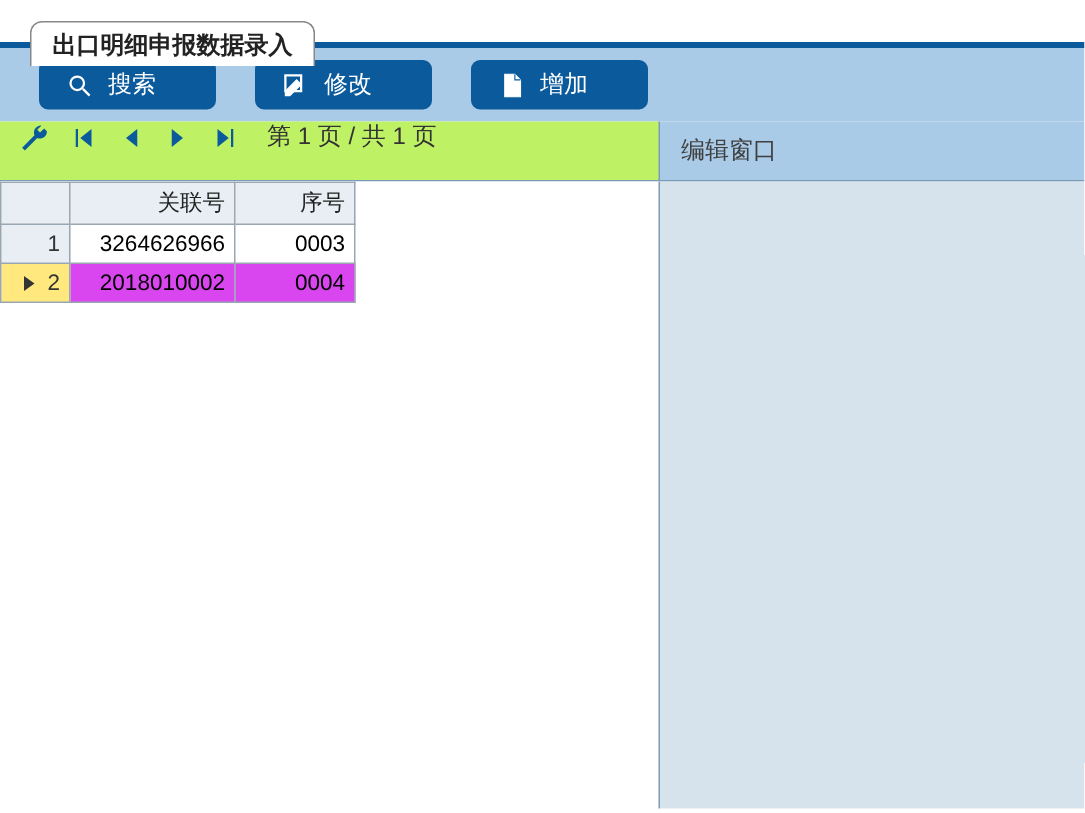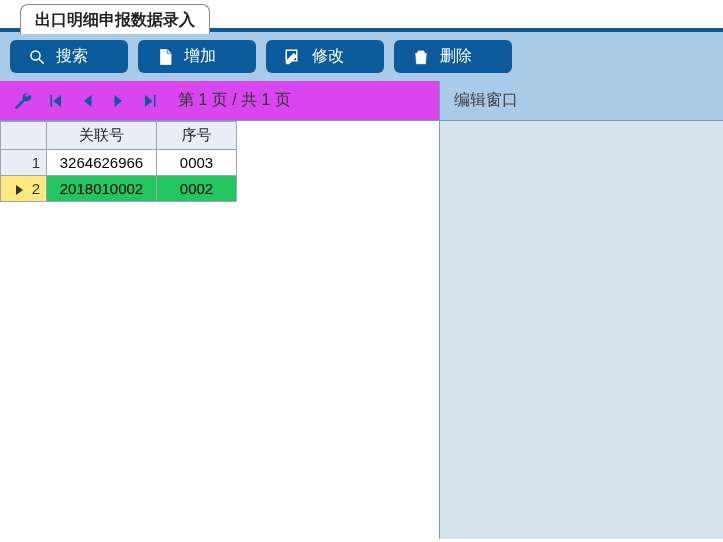--- a/index.html
+++ b/index.html
@@ -24,21 +24,21 @@
     background: #ffffff;
     border: 1px solid #888;
     border-bottom: none;
     border-top-left-radius: 8px;
     border-top-right-radius: 8px;
     padding: 5px 14px 3px 14px;
     font-size: 16px;
     font-weight: bold;
     color: #222;
     position: relative;
-    top: 4px;
+    top: 14px;
   }
   
   .toolbar {
     background: #a9cbe8;
     padding: 8px 10px;
     display: flex;
     gap: 10px;
   }
   .btn {
     background: #0a5a9c;
@@ -46,34 +46,34 @@
     border: none;
     border-radius: 6px;
     padding: 6px 18px;
     font-size: 16px;
     display: flex;
     align-items: center;
     gap: 10px;
     cursor: pointer;
     min-width: 118px;
     justify-content: flex-start;
+    margin-left: 16px;
   }
   .btn .icon { display:inline-flex; width:18px; height:18px; }
   .btn svg { fill: #fff; stroke:#fff; }
   
   .secondary-bar {
     display: flex;
     height: 40px;
     border-bottom: 1px solid #7a9bb8;
   }
   .pager {
     flex: 0 0 440px;
-    background: #d946ef;
-    display: flex;
-    align-items: center;
+    background: #bef264;
+    display: flex;
     padding-left: 12px;
     gap: 10px;
     border-right: 1px solid #7a9bb8;
   }
   .pager .nav-icon {
     color: #0a5a9c;
     display:inline-flex;
     align-items:center;
     justify-content:center;
     width:22px; height:22px;
@@ -110,40 +110,40 @@
     background:#d7e3ec;
   }
   
   table.grid {
     border-collapse: collapse;
     font-size: 15px;
   }
   table.grid th, table.grid td {
     border: 1px solid #9aa6b2;
     padding: 4px 6px;
-    text-align: center;
+    text-align: right;
     background:#fff;
   }
   table.grid th {
     background:#e8eef4;
     font-weight: normal;
     color:#222;
   }
   table.grid .rowhdr {
     background:#e8eef4;
     text-align:right;
     color:#333;
     min-width:46px;
   }
   table.grid .corner {
     background:#e8eef4;
     min-width:46px;
   }
   table.grid tr.selected td {
-    background:#22c55e;
+    background:#d946ef;
   }
   table.grid tr.selected .rowhdr {
     background:#ffe97f;
   }
   .row-indicator {
     display:inline-block;
     width:0;height:0;
     border-top:5px solid transparent;
     border-bottom:5px solid transparent;
     border-left:7px solid #333;
@@ -168,42 +168,34 @@
       <svg viewBox="0 0 24 24">
           <circle cx="10" cy="10" r="6" fill="none" stroke="#fff" stroke-width="2"></circle>
           <line x1="15" y1="15" x2="21" y2="21" stroke="#fff" stroke-width="2"></line>
         </svg>
     </span>
     <span>搜索</span>
   </button>
   <button class="btn">
     <span class="icon">
       <svg viewBox="0 0 24 24">
-          <path d="M6 2h9l5 5v15H6z" fill="#fff"></path>
-          <path d="M15 2v5h5" fill="none" stroke="#0a5a9c" stroke-width="1"></path>
-        </svg>
-    </span>
-    <span>增加</span>
-  </button>
-  <button class="btn">
-    <span class="icon">
-      <svg viewBox="0 0 24 24">
           <path d="M3 17l10-10 4 4L7 21H3v-4z" fill="#fff"></path>
           <rect x="3" y="3" width="14" height="14" fill="none" stroke="#fff" stroke-width="2"></rect>
         </svg>
     </span>
     <span>修改</span>
   </button>
   <button class="btn">
     <span class="icon">
       <svg viewBox="0 0 24 24">
-          <path d="M5 7h14l-1 14H6L5 7zm3-3h8v3H8V4z" fill="#fff"></path>
-        </svg>
-    </span>
-    <span>删除</span>
+          <path d="M6 2h9l5 5v15H6z" fill="#fff"></path>
+          <path d="M15 2v5h5" fill="none" stroke="#0a5a9c" stroke-width="1"></path>
+        </svg>
+    </span>
+    <span>增加</span>
   </button>
 </div>
 
 <div class="secondary-bar">
   <div class="pager">
     <span class="nav-icon">
       <svg viewBox="0 0 24 24" width="22" height="22">
           <path d="M21 7a5 5 0 0 1-7 5L5 21l-2-2 9-9a5 5 0 0 1 5-7l-3 3 2 2 3-3z"></path>
         </svg>
     </span>
@@ -257,19 +249,19 @@
           </td>
           <td>3264626966</td>
           <td>0003</td>
         </tr>
         <tr class="selected">
           <td class="rowhdr">
             <span class="row-indicator"></span>
             <span>2</span>
           </td>
           <td>2018010002</td>
-          <td>0002</td>
+          <td>0004</td>
         </tr>
       </tbody>
     </table>
   </div>
   <div class="edit-pane"></div>
 </div>
 
 </body></html>

